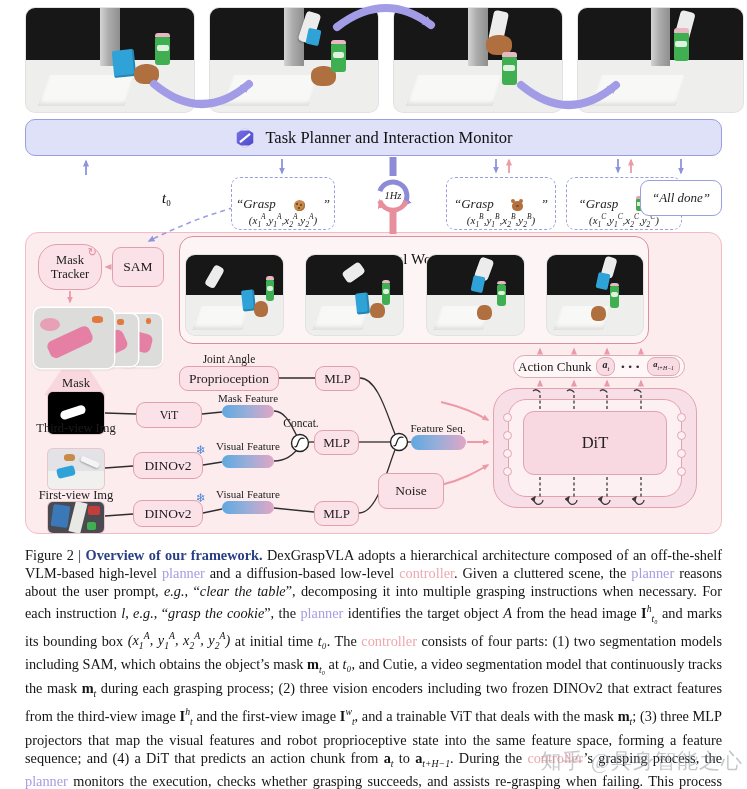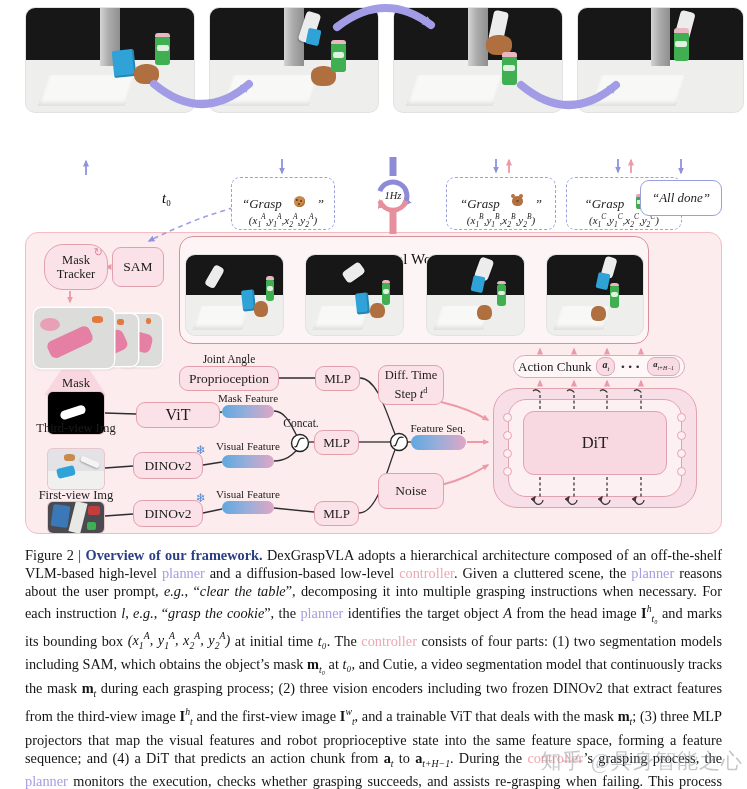--- a/index.html
+++ b/index.html
@@ -32,21 +32,21 @@
   
   #banner{position:absolute;left:25px;top:119px;width:697px;height:37px;background:#dee1f7;
           border:1.5px solid #989ee0;border-radius:10px;display:flex;align-items:center;
           justify-content:center;gap:9px;box-sizing:border-box;z-index:1;}
   #banner .t{font-size:16.5px;color:#111;}
   .bubble{position:absolute;background:#fff;border-radius:9px;box-sizing:border-box;
           display:flex;flex-direction:column;align-items:center;justify-content:center;
           font-style:italic;font-size:13px;color:#222;z-index:3;}
   .bubble.solid{border:1.3px solid #9aa0de;}
   .bubble.dashed{border:1.5px dashed #9aa0de;}
-  .bline{display:flex;align-items:flex-start;gap:12px;line-height:15px;margin-top:17px;}
+  .bline{display:flex;align-items:flex-end;gap:18px;line-height:15px;margin-top:17px;}
   .bmath{font-style:italic;font-size:11px;margin-top:1px;}
   sub,sup{font-size:68%;}
   #t0lab{position:absolute;left:162px;top:190px;font-size:14.5px;z-index:3;}
   #hzlab{position:absolute;left:377px;top:190px;width:32px;text-align:center;font-style:italic;
          font-size:10.5px;z-index:4;color:#222;}
 
   .icn{display:inline-block;position:relative;}
   .ic-cookie{width:11px;height:11px;border-radius:50%;background:#c78a4a;
              box-shadow:inset -1px -1px 0 #a96f35;}
   .ic-cookie::before{content:"";position:absolute;width:2px;height:2px;border-radius:50%;
@@ -155,20 +155,37 @@
   </div>
   <div class="photo" style="left:578px;top:8px;width:165px;height:104px;">
     <div class="ph-dark"></div>
       <div class="ph-table"></div>
       <div class="ph-step"></div>
       <div class="ph-col"></div>
     <div class="ph-arm" style="left:60%;top:3%;transform:rotate(15deg);"></div>
     <div class="ob-can" style="left:58%;top:23%;"></div>
   </div>
 
+  <div id="banner">
+    <span style="display:inline-flex;">
+      <svg width="22" height="22" viewBox="0 0 24 24">
+        <defs>
+            <linearGradient id="qg" x1="0" y1="0" x2="1" y2="1">
+          <stop offset="0" stop-color="#7a73e8"></stop>
+              <stop offset="1" stop-color="#4a46c6"></stop>
+        </linearGradient>
+          </defs>
+        <polygon points="12,1 21,6.5 21,17.5 12,23 3,17.5 3,6.5" fill="url(#qg)"></polygon>
+        <path d="M6.5,16.5 L17.5,7.5" stroke="#fff" stroke-width="2.2"></path>
+        <polygon points="12,1 16.5,3.8 7.5,3.8" fill="#fff" opacity="0.85"></polygon>
+        <polygon points="12,23 16.5,20.2 7.5,20.2" fill="#fff" opacity="0.85"></polygon>
+      </svg>
+    </span>
+    <span class="t">Task Planner and Interaction Monitor</span>
+  </div>
 
   <span id="t0lab"><i>t</i>₀</span>
 
   <div class="bubble dashed" style="left:231px;top:177px;width:104px;height:53px;">
     <div class="bline">
       <span>“Grasp</span>
       <span class="icn ic-cookie"></span>
       <span>”</span>
     </div>
     <div class="bmath">(x<sub>1</sub><sup>A</sup>,y<sub>1</sub><sup>A</sup>,x<sub>2</sub><sup>A</sup>,y<sub>2</sub><sup>A</sup>)</div>
@@ -193,21 +210,21 @@
     </div>
     <div class="bmath">(x<sub>1</sub><sup>C</sup>,y<sub>1</sub><sup>C</sup>,x<sub>2</sub><sup>C</sup>,y<sub>2</sub><sup>C</sup>)</div>
   </div>
 
   <div class="bubble solid" style="left:640px;top:180px;width:82px;height:36px;">
     <span>“All done”</span>
   </div>
 
   <div id="panel"></div>
 
-  <div class="pb" style="left:44px;top:244px;width:64px;height:46px;font-size:12.5px;line-height:14px;border-radius:19px;">
+  <div class="pb" style="left:38px;top:244px;width:64px;height:46px;font-size:12.5px;line-height:14px;border-radius:19px;">
     <span>Mask Tracker</span>
     <span class="loopi">↻</span>
   </div>
   <div class="pb" style="left:112px;top:247px;width:52px;height:40px;font-size:13.5px;">
     <span>SAM</span>
   </div>
 
   <div id="rw">
     <div class="rwt">Real World</div>
   </div>
@@ -283,21 +300,21 @@
   </div>
 
   <div class="slab" style="left:179px;top:353px;width:100px;font-size:11.5px;">Joint Angle</div>
   <div class="pb" style="left:179px;top:366px;width:100px;height:25px;font-size:13.5px;">
     <span>Proprioception</span>
   </div>
   <div class="pb" style="left:315px;top:366px;width:45px;height:25px;font-size:13px;">
     <span>MLP</span>
   </div>
 
-  <div class="pb" style="left:136px;top:402px;width:84px;height:26px;font-size:16px;">
+  <div class="pb" style="left:136px;top:402px;width:66px;height:26px;font-size:12px;">
     <span>ViT</span>
   </div>
   <div class="slab" style="left:214px;top:392px;width:68px;">Mask Feature</div>
   <div class="pill" style="left:222px;top:405px;width:52px;height:13px;"></div>
 
   <div class="pb" style="left:133px;top:452px;width:70px;height:27px;font-size:13.5px;">
     <span>DINOv2</span>
     <span class="snow">❄</span>
   </div>
   <div class="slab" style="left:212px;top:440px;width:72px;">Visual Feature</div>
@@ -314,24 +331,20 @@
   <div class="pb" style="left:314px;top:430px;width:45px;height:25px;font-size:13px;">
     <span>MLP</span>
   </div>
   <div class="pb" style="left:314px;top:501px;width:45px;height:25px;font-size:13px;">
     <span>MLP</span>
   </div>
 
   <div class="slab" style="left:406px;top:422px;width:64px;">Feature Seq.</div>
   <div class="pill" style="left:411px;top:435px;width:55px;height:15px;"></div>
 
-  <div class="pb" style="left:378px;top:365px;width:66px;height:40px;font-size:12.5px;flex-direction:column;line-height:15px;">
-    <span>Diff. Time</span>
-    <span>Step <i>t</i><sup>d</sup></span>
-  </div>
   <div class="pb" style="left:378px;top:473px;width:66px;height:36px;font-size:13.5px;text-align:right;">
     <span>Noise</span>
   </div>
 
   <div id="dit-outer"></div>
   <div id="dit-mid"></div>
   <div class="bump" style="left:503px;top:413px;"></div>
   <div class="bump" style="left:503px;top:431px;"></div>
   <div class="bump" style="left:503px;top:449px;"></div>
   <div class="bump" style="left:503px;top:467px;"></div>

